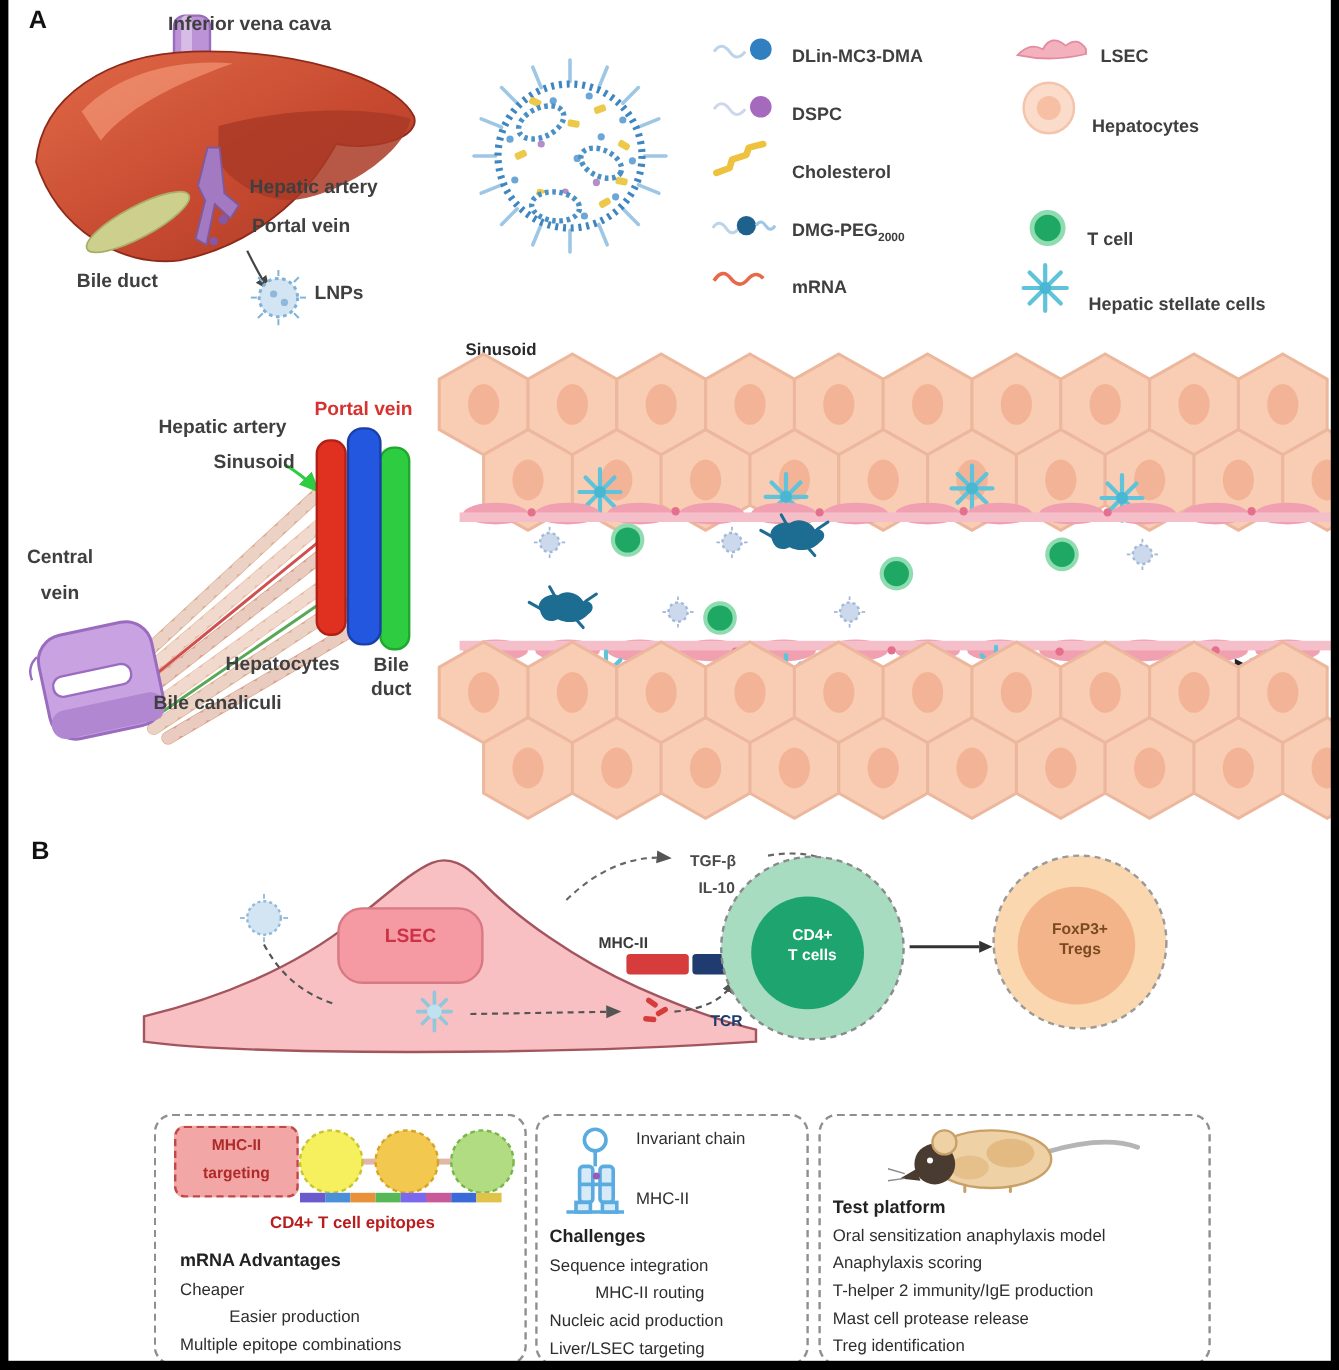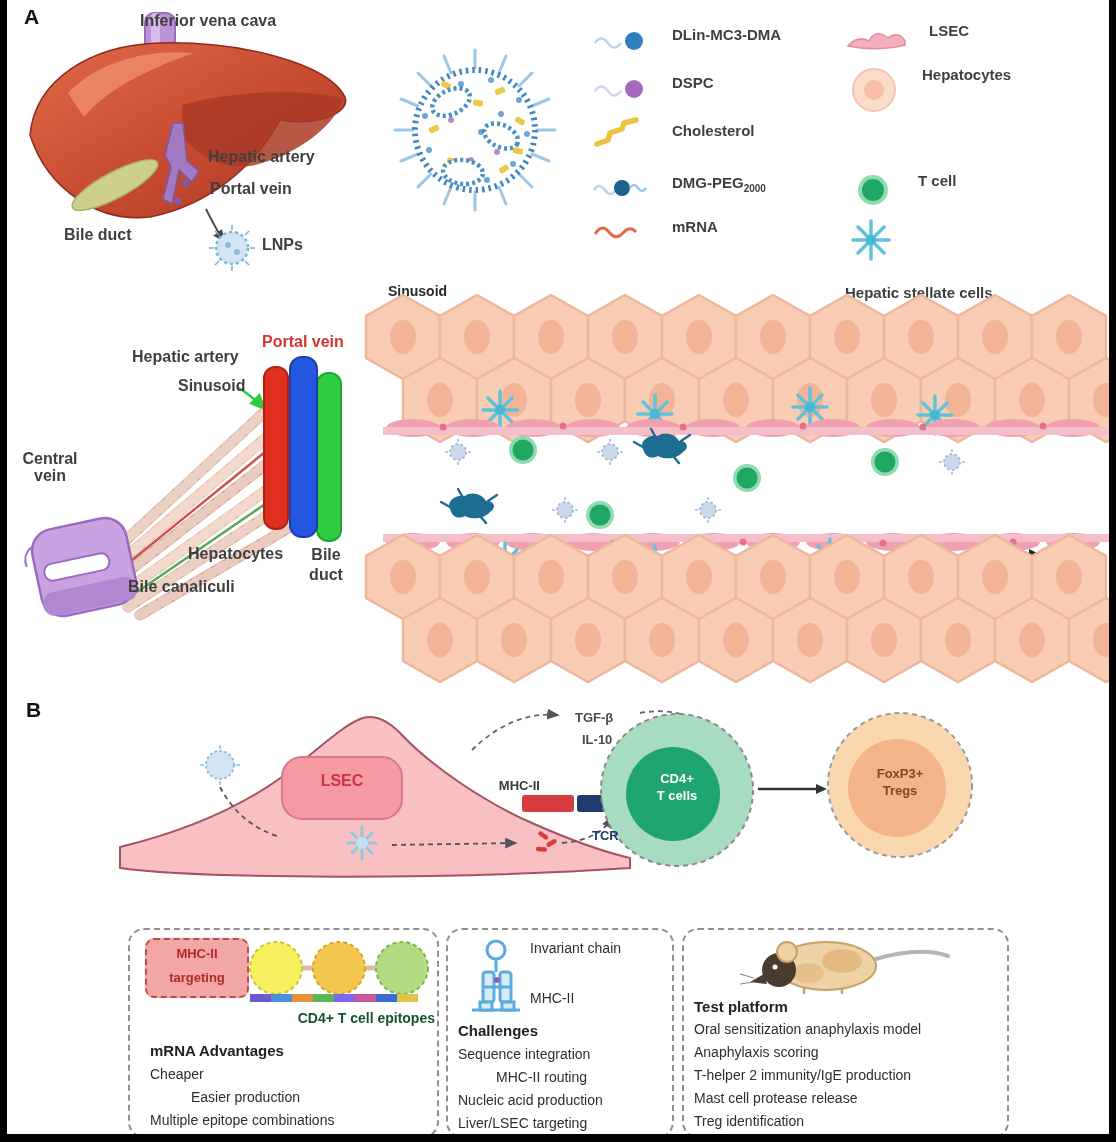--- a/index.html
+++ b/index.html
@@ -4,34 +4,34 @@
 <style>
   html,body{margin:0;padding:0;background:#000;}
   #stage{
     position:relative; width:1116px; height:1142px; background:#ffffff;
     overflow:hidden; font-family:"Liberation Sans", sans-serif; color:#3d3d3d;
   }
   .frame{position:absolute;background:#000;}
   .label{position:absolute;font-size:16px;font-weight:600;color:#3f3f3f;white-space:nowrap;}
   .label.small{font-size:13px;}
   .label.red{color:#d63330;}
-  .label.navy{color:#1f3b70;font-weight:700;}
+  .label.navy{color:#1f3b70;font-weight:700;margin-top:15px;}
   .panel-letter{position:absolute;font-size:21px;font-weight:800;color:#111;}
-  .legend-row{position:absolute;display:flex;align-items:flex-start;gap:22px;}
+  .legend-row{position:absolute;display:flex;align-items:flex-end;gap:10px;}
   .legend-row .ltext{font-size:15px;font-weight:600;color:#3f3f3f;white-space:nowrap;}
   .legend-row sub{font-size:10px;}
   .cellblock{position:absolute;text-align:center;font-weight:700;font-size:13px;line-height:17px;}
   .box{position:absolute;border:2px dashed #8f8f8f;border-radius:16px;background:#fff;}
   .box .heading{position:absolute;font-size:15px;font-weight:700;color:#222;white-space:nowrap;}
   .box .item{position:absolute;font-size:14px;font-weight:500;color:#2e2e2e;white-space:nowrap;}
   .badge{
     position:absolute;background:#f2a6a6;border:2px dashed #c24848;border-radius:9px;
     color:#b02a2a;font-weight:700;font-size:13px;text-align:center;line-height:24px;
   }
-  .caption{position:absolute;font-size:14px;font-weight:600;color:#14532d;text-align:right;}
+  .caption{position:absolute;font-size:14px;font-weight:600;color:#b91c1c;text-align:left;}
   svg{position:absolute;overflow:visible;}
 </style>
 </head>
 <body>
 
 <div id="stage">
 
   <div class="panel-letter" style="left:24px;top:5px;">A</div>
 
   <svg style="left:10px;top:5px;" width="360" height="275" viewBox="0 0 360 275">
@@ -187,21 +187,21 @@
     </svg>
     <span class="ltext">Hepatocytes</span>
   </div>
   <div class="legend-row" style="left:850px;top:172px;">
     <svg style="position:static" width="46" height="36" viewBox="0 0 46 36">
       <circle cx="23" cy="18" r="15" fill="#8fdcb0"></circle>
         <circle cx="23" cy="18" r="11" fill="#1fa864"></circle>
     </svg>
     <span class="ltext">T cell</span>
   </div>
-  <div class="legend-row" style="left:845px;top:218px;flex-direction:column;">
+  <div class="legend-row" style="left:845px;top:218px;">
     <svg style="position:static" width="52" height="44" viewBox="0 0 52 44">
       <g transform="translate(26,22)" stroke="#5fc3da" stroke-width="3.5" stroke-linecap="round">
         <line x1="-18" y1="0" x2="18" y2="0"></line>
           <line y1="-19" y2="19"></line>
         <line x1="-13" y1="-13" x2="13" y2="13"></line>
           <line x1="-13" y1="13" x2="13" y2="-13"></line>
         <circle r="5" fill="#49b6d2" stroke="none"></circle>
       </g>
     </svg>
     <span class="ltext">Hepatic stellate cells</span>
@@ -244,21 +244,21 @@
     <g transform="translate(72,252) rotate(-12)">
       <rect x="-48" y="-44" width="96" height="88" rx="22" fill="#c9a2e2" stroke="#9a6cc0" stroke-width="2.5"></rect>
       <rect x="-48" y="18" width="96" height="24" rx="12" fill="#b287d2"></rect>
       <rect x="-40" y="-10" width="66" height="17" rx="8" fill="#ffffff" stroke="#9a6cc0" stroke-width="2"></rect>
       <path d="M-48,-30 q-10,6 -8,18" fill="none" stroke="#9a6cc0" stroke-width="2"></path>
     </g>
   </svg>
   <div class="label" style="left:132px;top:348px;">Hepatic artery</div>
   <div class="label" style="left:178px;top:377px;">Sinusoid</div>
   <div class="label red" style="left:262px;top:333px;">Portal vein</div>
-  <div class="label" style="left:10px;top:450px;width:80px;text-align:center;white-space:normal;line-height:17px;">Central vein</div>
+  <div class="label" style="left:10px;top:450px;width:80px;text-align:center;white-space:normal;line-height:30px;">Central vein</div>
   <div class="label" style="left:188px;top:545px;">Hepatocytes</div>
   <div class="label" style="left:300px;top:545px;width:52px;text-align:center;white-space:normal;line-height:20px;">Bile duct</div>
   <div class="label" style="left:128px;top:578px;">Bile canaliculi</div>
 
   <div class="label" style="left:388px;top:283px;font-size:14px;font-weight:700;color:#2a2a2a;">Sinusoid</div>
   <svg style="left:383px;top:282px;" width="733" height="398" viewBox="0 0 733 398">
     <defs>
       <g id="hexcell">
         <polygon points="0,-42 37,-21 37,21 0,42 -37,21 -37,-21" fill="#f8cdb4" stroke="#ecb79c" stroke-width="2.5"></polygon>
         <ellipse rx="13" ry="17" fill="#ef9f7e" opacity="0.55"></ellipse>

